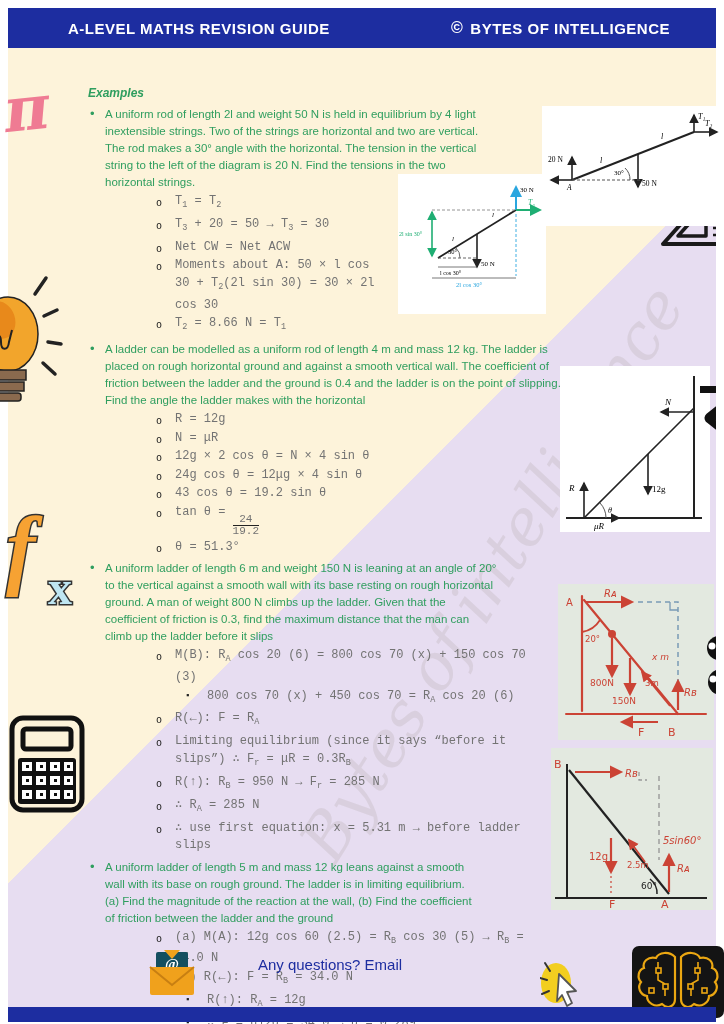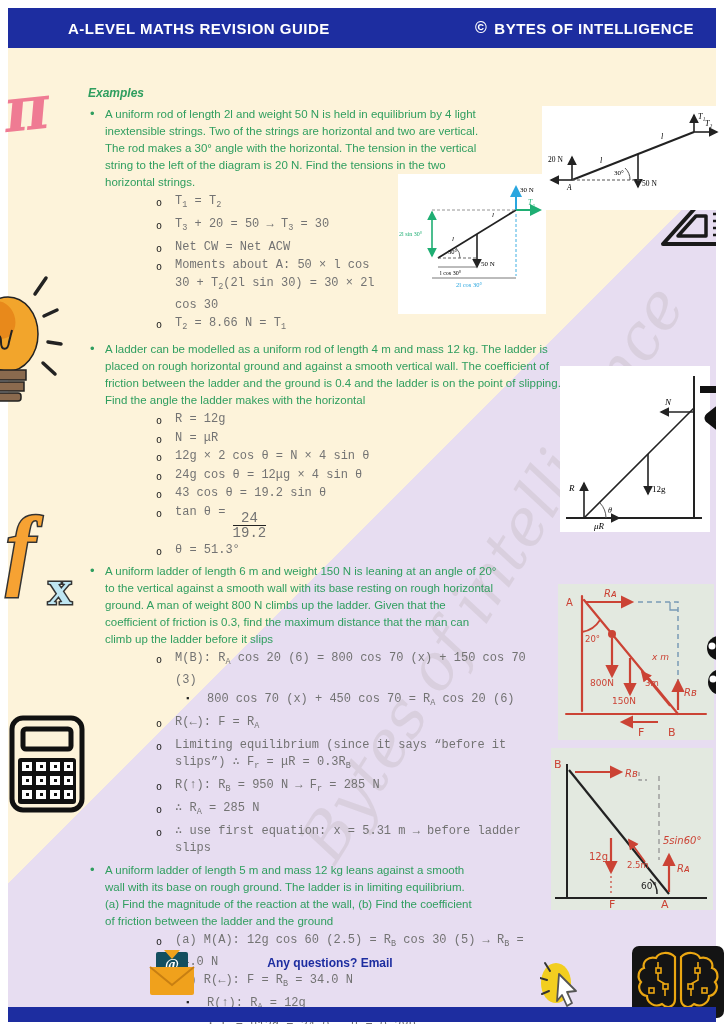--- a/index.html
+++ b/index.html
@@ -3,21 +3,21 @@
 <meta charset="utf-8">
 <style>
   html,body{margin:0;padding:0;}
   .page{position:relative;width:724px;height:1024px;background:#ffffff;overflow:hidden;
         font-family:"Liberation Sans",sans-serif;}
   .inner{position:absolute;left:8px;top:8px;right:8px;bottom:8px;
          background:linear-gradient(135deg,#fdf3da 51%,#e7ddf1 51%);}
   
   .header{position:absolute;left:8px;top:8px;right:8px;height:40px;background:#1d2da0;
           display:flex;align-items:center;justify-content:space-between;
-          padding:0 22px 0 60px;box-sizing:border-box;z-index:5;}
+          padding:0 46px 0 60px;box-sizing:border-box;z-index:5;}
   .header .title,.header .brand{color:#fff;font-weight:bold;font-size:15px;letter-spacing:.5px;}
   .brand{display:flex;align-items:center;gap:7px;}
   .copy{font-size:16px;font-weight:bold;}
   
   .bottombar{position:absolute;left:8px;right:8px;bottom:2px;height:15px;background:#1d2da0;z-index:4;}
   
   #watermark{position:absolute;left:285px;top:835px;transform:rotate(-58deg);transform-origin:0 0;
              font-family:"DejaVu Serif",serif;font-style:italic;font-size:64px;
              color:rgba(95,85,60,.10);white-space:nowrap;z-index:0;}
   
@@ -28,50 +28,50 @@
   .problem::before{content:"\2022";position:absolute;left:-15px;top:-1px;color:#2f9e5f;font-size:13px;}
   .steps{margin:2px 0 4px 50px;}
   .step,.substep{position:relative;font-family:Liberation Mono, monospace;
         font-size:12px;line-height:17.5px;color:#737373;padding-left:20px;margin-bottom:1px;}
   .step::before{content:"o";position:absolute;left:1px;top:1px;
         font-family:"DejaVu Sans Mono",monospace;font-size:10px;color:#222;}
   .substep{padding-left:52px;}
   .substep::before{content:"\25AA";position:absolute;left:30px;top:0;font-size:9px;color:#222;}
   sub{font-size:8.5px;}
   .frac{display:inline-flex;flex-direction:column;text-align:center;vertical-align:-7px;
-        line-height:1.05;font-size:14px;}
+        line-height:1.05;font-size:11px;}
   .frac .top{border-bottom:1px solid #222;padding:0 1px;}
   
   .ex0 .problem{width:385px;} .ex0 .steps{width:232px;}
   .ex1 .problem{width:462px;} .ex1 .steps{width:360px;}
   .ex2 .problem{width:392px;} .ex2 .steps{width:375px;}
   .ex3 .problem{width:368px;} .ex3 .steps{width:400px;}
   
   .fig{position:absolute;background:#fff;z-index:1;}
-  #figA{left:542px;top:106px;width:182px;height:104px;text-align:right;}
+  #figA{left:542px;top:106px;width:182px;height:120px;text-align:right;}
   #figB{left:398px;top:174px;width:148px;height:140px;}
   #figC{left:560px;top:366px;width:150px;height:166px;}
   #figD{left:558px;top:584px;width:156px;height:156px;background:#e3e9e0;}
   #figE{left:551px;top:748px;width:162px;height:162px;background:#e3e9e0;}
   svg text{font-family:"Liberation Serif","DejaVu Serif",serif;}
   .hand text{font-family:"DejaVu Sans",sans-serif;}
   
   #pi{position:absolute;left:4px;top:72px;font-family:"DejaVu Serif",serif;font-size:62px;
       font-weight:bold;font-style:italic;color:#ef7b93;transform:rotate(-6deg);z-index:1;}
   #bulb{position:absolute;left:-18px;top:266px;z-index:1;}
   #fx{position:absolute;left:0px;top:498px;z-index:1;}
   #calc{position:absolute;left:8px;top:714px;z-index:1;}
   #setsquare{position:absolute;left:660px;top:202px;width:56px;height:46px;overflow:hidden;z-index:1;}
   .edgewrap{position:absolute;overflow:hidden;z-index:3;}
   #edge1{left:700px;top:382px;width:16px;height:64px;}
   #edge2{left:700px;top:634px;width:16px;height:66px;}
   
   #envelope{position:absolute;left:148px;top:950px;z-index:4;}
   #footer-text{position:absolute;left:185px;top:956px;width:290px;text-align:center;z-index:4;}
-  #footer-line1{color:#1d2da0;font-weight:bold;font-size:12px;display:block;}
+  #footer-line1{color:#1d2da0;font-weight:normal;font-size:15px;display:block;}
   #footer-link{color:#1d2da0;font-weight:bold;font-size:15px;display:inline-block;margin-top:6px;
                text-decoration:underline;cursor:pointer;}
   #cursor{position:absolute;left:540px;top:958px;z-index:4;}
   #brain{position:absolute;left:632px;top:946px;z-index:4;}
 </style>
 </head>
 <body>
 
 <div class="page">
   <div class="inner"></div>

